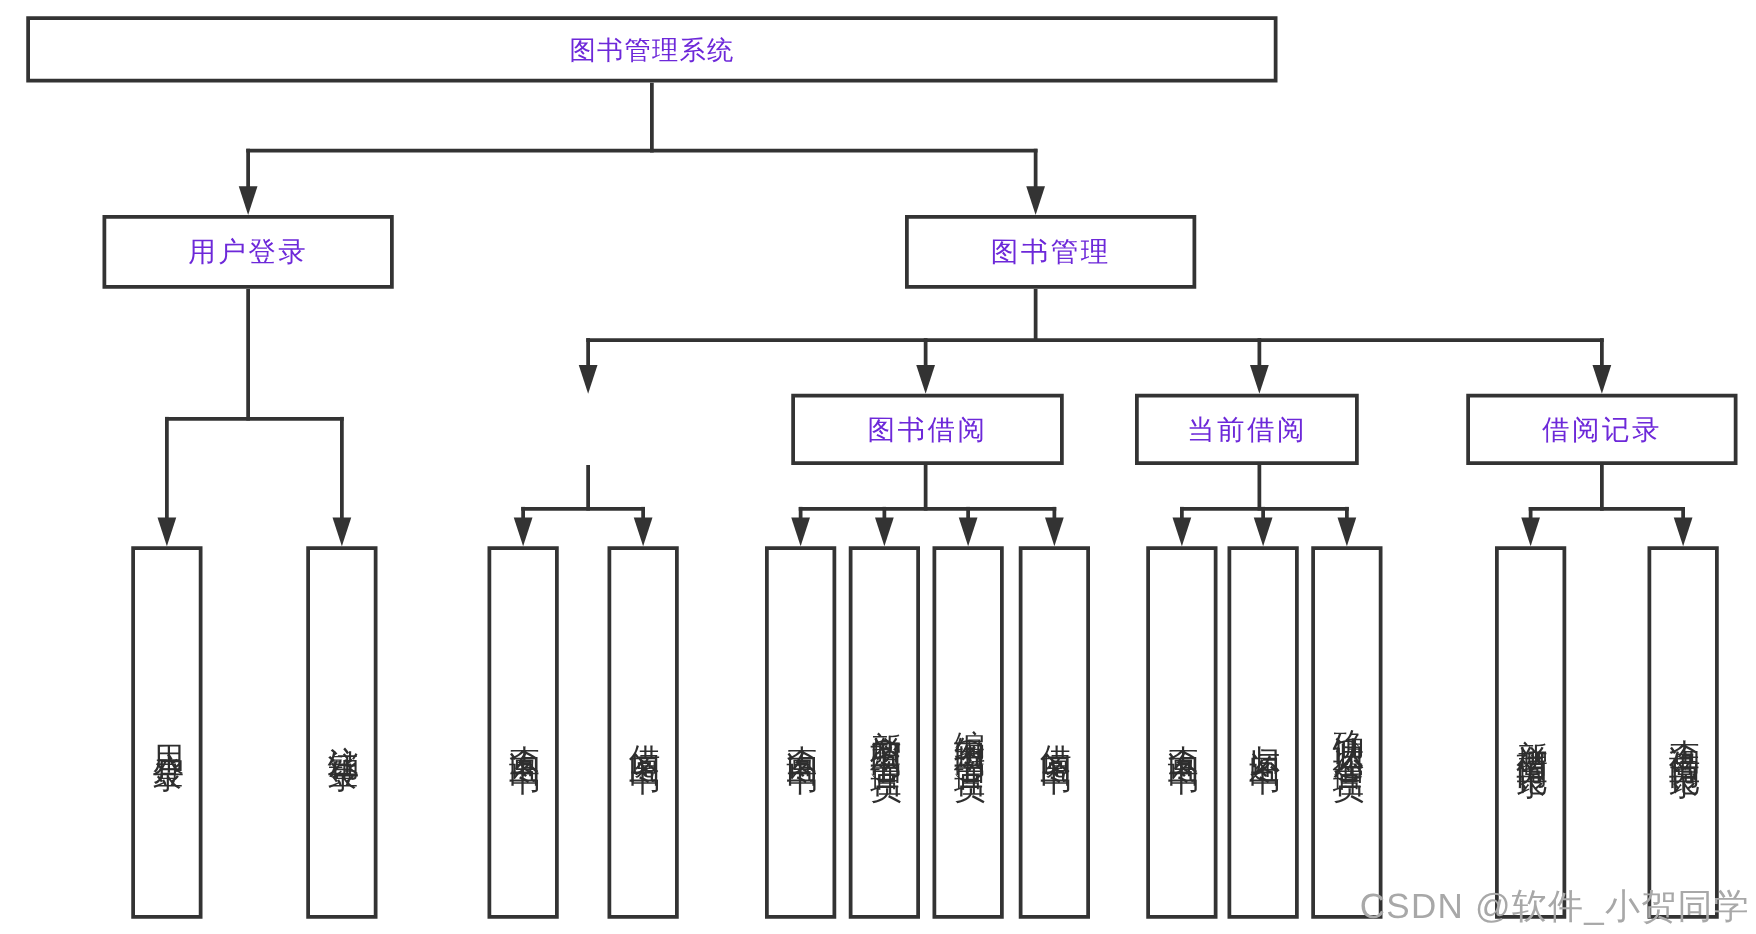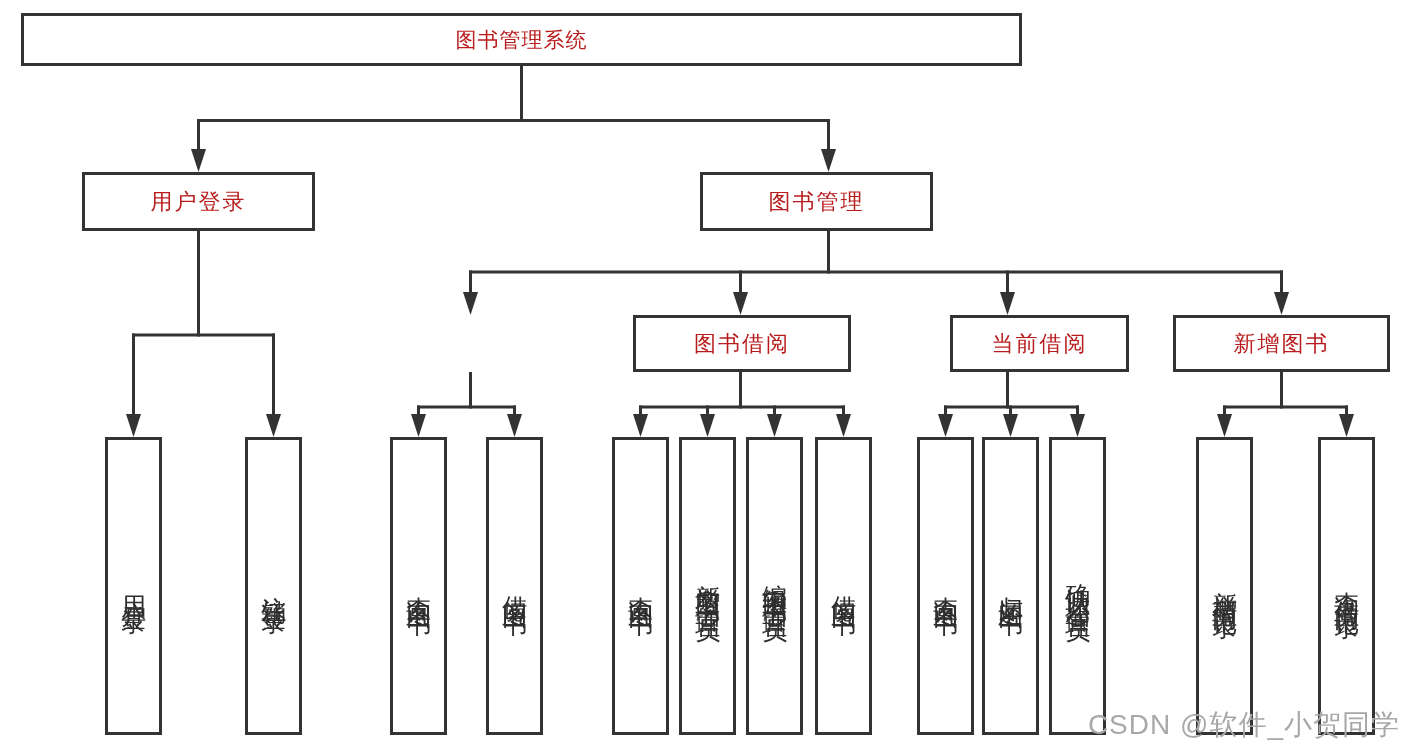--- a/index.html
+++ b/index.html
@@ -2,21 +2,21 @@
 <html><head>
 <meta charset="utf-8">
 <style>
   * { margin:0; padding:0; box-sizing:border-box; }
   html,body { background:#ffffff; font-family:"Liberation Sans", sans-serif; }
   .stage { position:relative; width:1405px; height:747px; background:#ffffff; overflow:hidden; }
   svg.wires { position:absolute; left:0; top:0; width:1405px; height:747px; }
   .node {
     position:absolute; border:3px solid #333333; background:#ffffff;
     display:flex; align-items:center; justify-content:center;
-    color:#b91c1c;
+    color:#6d28d9;
   }
   .root-node { font-size:21px; letter-spacing:1px; }
   .lvl-node  { font-size:22px; letter-spacing:2px; }
   .leaf {
     position:absolute; top:437px; width:57px; height:298px;
     border:3px solid #333333; background:#ffffff;
     display:flex; align-items:center; justify-content:center;
   }
   .leaf span {
     writing-mode:vertical-rl; text-orientation:mixed;
@@ -102,32 +102,32 @@
     </g>
   </svg>
 
   <div class="node root-node" style="left:21px;top:13px;width:1001px;height:53px">
     <span>图书管理系统</span>
   </div>
 
   <div class="node lvl-node" style="left:82px;top:172px;width:233px;height:59px">
     <span>用户登录</span>
   </div>
-  <div class="node lvl-node" style="left:700px;top:172px;width:233px;height:59px">
+  <div class="node lvl-node" style="left:724px;top:172px;width:233px;height:59px">
     <span>图书管理</span>
   </div>
 
   <div class="node lvl-node" style="left:633px;top:315px;width:218px;height:57px">
     <span>图书借阅</span>
   </div>
-  <div class="node lvl-node" style="left:950px;top:315px;width:179px;height:57px">
+  <div class="node lvl-node" style="left:908px;top:315px;width:179px;height:57px">
     <span>当前借阅</span>
   </div>
   <div class="node lvl-node" style="left:1173px;top:315px;width:217px;height:57px">
-    <span>新增图书</span>
+    <span>借阅记录</span>
   </div>
 
   <div class="leaf" style="left:105px">
     <span>用户登录</span>
   </div>
   <div class="leaf" style="left:245px">
     <span>注销登录</span>
   </div>
 
   <div class="leaf" style="left:390px">

